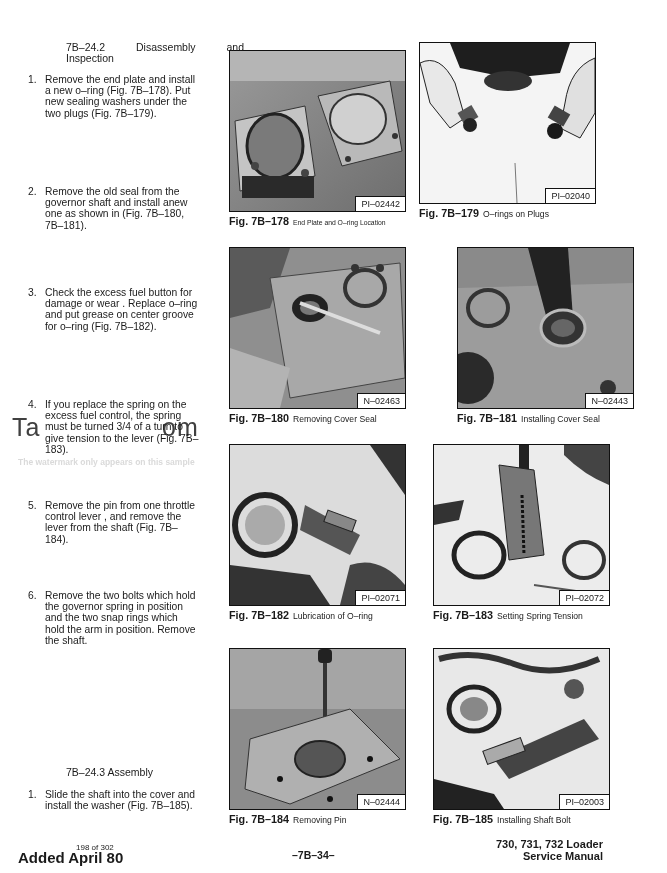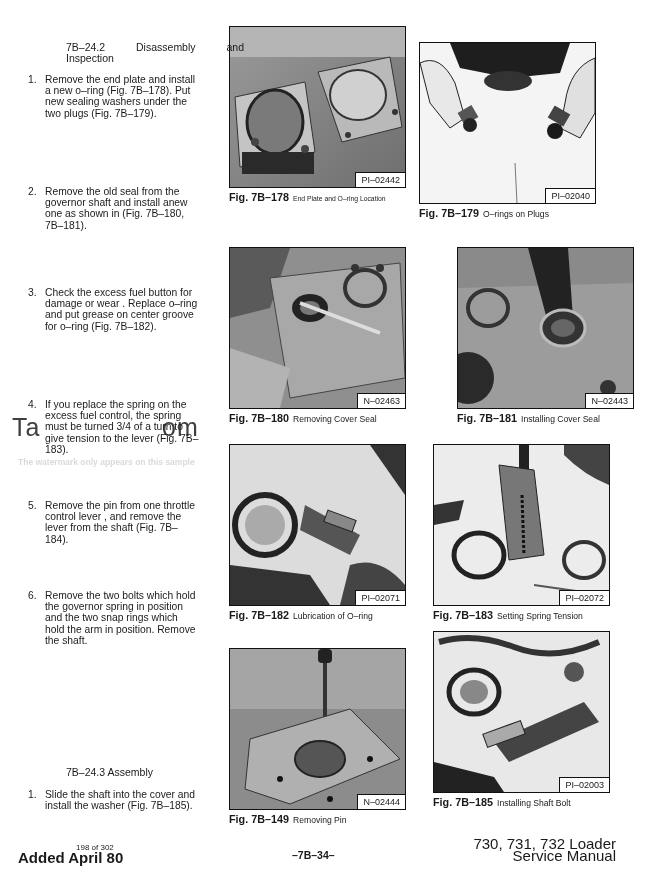--- a/index.html
+++ b/index.html
@@ -22,21 +22,21 @@
   .plate-label { position: absolute; right: 0; bottom: 0; background: #fff; border-left: 1px solid #111; border-top: 1px solid #111;
                  font-size: 9px; color: #1a1a1a; padding: 1px 5px 1px 5px; height: 12px; line-height: 12px; }
   .caption { margin-top: 3px; font-size: 10px; white-space: nowrap; }
   .caption .fignum { font-weight: bold; font-size: 10.8px; margin-right: 4px; }
   .caption .cap-small { font-size: 6.8px; }
   .caption .cap-text { font-size: 8.6px; }
 
   .footer-left { position: absolute; left: 18px; top: 849px; font-weight: bold; font-size: 15px; }
   .page-of { position: absolute; left: 76px; top: 843px; font-size: 8px; color: #222; }
   .footer-center { position: absolute; left: 292px; top: 849px; font-weight: bold; font-size: 10.5px; }
-  .footer-right { position: absolute; right: 51px; top: 838px; font-weight: normal; font-size: 15px; text-align: right; line-height: 12px; }
+  .footer-right { position: absolute; right: 64px; top: 838px; font-weight: bold; font-size: 11px; text-align: right; line-height: 12px; }
 </style>
 </head>
 <body>
 
 <div class="watermark-big">
   <span>Ta</span>
   <span class="p2">om</span>
 </div>
 <div class="watermark-small">The watermark only appears on this sample</div>
 
@@ -73,21 +73,21 @@
   <span class="num">6.</span>
   <span class="txt">Remove the two bolts which hold the governor spring in position and the two snap rings which hold the arm in position. Remove the shaft.</span>
 </div>
 
 <div class="section-heading" style="top:767px;">7B–24.3 Assembly</div>
 <div class="step" style="top:789px;">
   <span class="num">1.</span>
   <span class="txt">Slide the shaft into the cover and install the washer (Fig. 7B–185).</span>
 </div>
 
-<div class="fig" style="left:229px; top:26px;">
+<div class="fig" style="left:229px; top:50px;">
   <div class="frame">
     <svg width="175" height="160" viewBox="0 0 175 160">
       <defs>
         <linearGradient id="g178" x1="0" y1="0" x2="1" y2="1">
           <stop offset="0" stop-color="#9a9a9a"></stop>
             <stop offset="1" stop-color="#6e6e6e"></stop>
         </linearGradient>
       </defs>
       <rect width="175" height="160" fill="url(#g178)"></rect>
       <rect x="0" y="0" width="175" height="30" fill="#b5b5b5"></rect>
@@ -217,25 +217,25 @@
       <rect x="93" y="14" width="4" height="80" fill="#333"></rect>
       <path d="M20 90 L120 60 L170 110 L60 155 L15 140 Z" fill="#b0b0b0" stroke="#333"></path>
       <ellipse cx="90" cy="110" rx="25" ry="18" fill="#555" stroke="#222" stroke-width="2"></ellipse>
       <circle cx="50" cy="130" r="3" fill="#111"></circle>
         <circle cx="140" cy="110" r="3" fill="#111"></circle>
       <circle cx="100" cy="150" r="3" fill="#111"></circle>
     </svg>
     <div class="plate-label">N–02444</div>
   </div>
   <div class="caption">
-    <span class="fignum">Fig. 7B–149</span><span class="cap-text">Removing Pin</span>
-  </div>
-</div>
-
-<div class="fig" style="left:433px; top:631px;">
+    <span class="fignum">Fig. 7B–184</span><span class="cap-text">Removing Pin</span>
+  </div>
+</div>
+
+<div class="fig" style="left:433px; top:648px;">
   <div class="frame">
     <svg width="175" height="160" viewBox="0 0 175 160">
       <rect width="175" height="160" fill="#e8e8e8"></rect>
       <path d="M5 10 Q40 0 80 15 Q120 30 165 10" fill="none" stroke="#333" stroke-width="6"></path>
       <ellipse cx="40" cy="60" rx="25" ry="22" fill="none" stroke="#222" stroke-width="5"></ellipse>
       <ellipse cx="40" cy="60" rx="14" ry="12" fill="#888"></ellipse>
       <path d="M60 110 L150 70 L165 90 L75 130 Z" fill="#444"></path>
       <rect x="50" y="95" width="40" height="14" fill="#aaa" stroke="#222" transform="rotate(-20 70 102)"></rect>
       <path d="M0 130 L60 145 L70 160 L0 160 Z" fill="#222"></path>
       <circle cx="140" cy="40" r="10" fill="#555"></circle>

